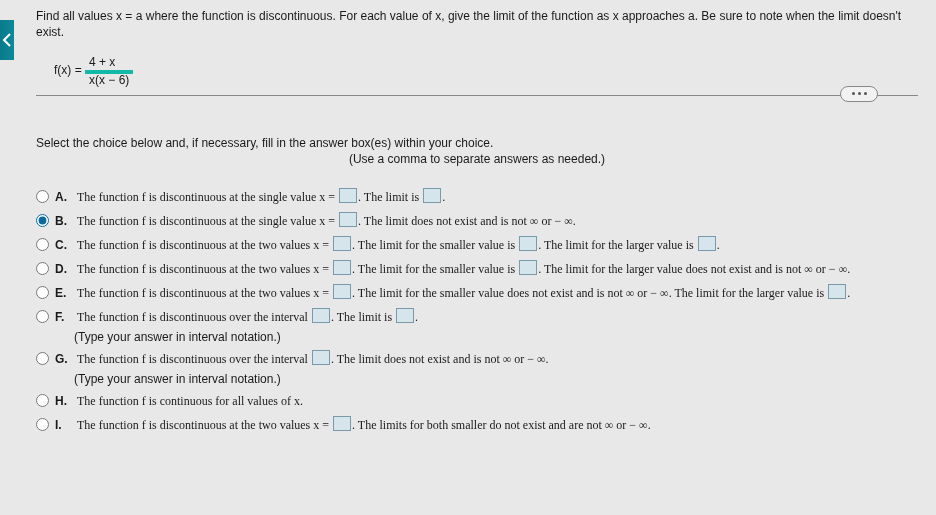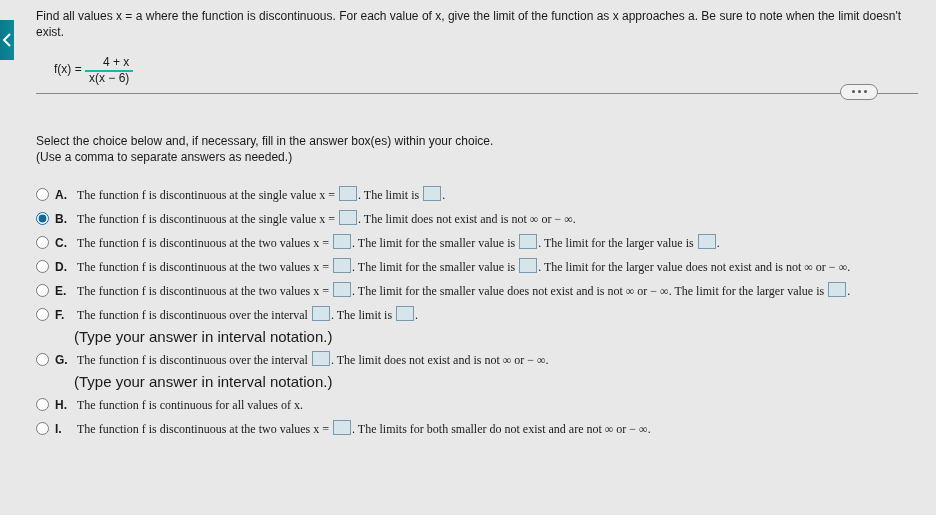--- a/index.html
+++ b/index.html
@@ -27,46 +27,46 @@
       font-size: 16px;
       cursor: pointer;
     }
     .page {
       padding: 8px 18px 8px 36px;
     }
     .prompt { margin-bottom: 16px; line-height: 1.35; }
     .formula-block { margin: 6px 0 8px 18px; }
     .frac {
       display: inline-block;
-      text-align: right;
+      text-align: left;
       vertical-align: middle;
       line-height: 1.1;
     }
     .frac .num { display:block; padding: 0 4px; }
-    .frac .den { display:block; border-top: 2px solid #14b8a6; padding: 0 4px; }
+    .frac .den { display:block; border-top: 4px solid #14b8a6; padding: 0 4px; }
     .hr-wrap { position: relative; margin: 8px 0 10px 0; }
     .hr-line { border: none; border-top: 1px solid #888; }
     .dots-btn {
       position: absolute;
       right: 40px;
       top: -9px;
       width: 38px;
       height: 16px;
       border: 1px solid #888;
       border-radius: 9px;
       background: #f2f2f2;
       display: flex;
       align-items: center;
       justify-content: center;
       gap: 3px;
       cursor: pointer;
     }
     .dots-btn span { width:3px; height:3px; background:#555; border-radius:50%; display:block; }
     .instr { margin-bottom: 2px; margin-top: 40px; }
-    .subinstr { margin-bottom: 22px; }
+    .subinstr { margin-bottom: 22px; text-align: center; }
     .choice-row {
       display: flex;
       align-items: flex-start;
       gap: 6px;
       margin: 6px 0;
       line-height: 1.5;
     }
     .choice-row input[type=radio] {
       margin-top: 2px;
       width: 13px; height: 13px;
@@ -77,21 +77,21 @@
     .choice-text { flex: 1; display: inline; font-family: Liberation Serif, serif; }
     .blank {
       display: inline-block;
       width: 18px;
       height: 15px;
       background: #d6e4ec;
       border: 1px solid #7a9aac;
       vertical-align: -2px;
       margin: 0 1px;
     }
-    .subnote { margin-left: 38px; font-size: 15px; margin-top: -2px; }
+    .subnote { margin-left: 38px; font-size: 12px; margin-top: -2px; }
   </style>
 </head>
 <body>
 
 <div class="back-arrow">
   <svg width="10" height="14" viewBox="0 0 10 14">
       <path d="M8 1 L2 7 L8 13" stroke="#fff" stroke-width="2" fill="none"></path>
     </svg>
 </div>
 

